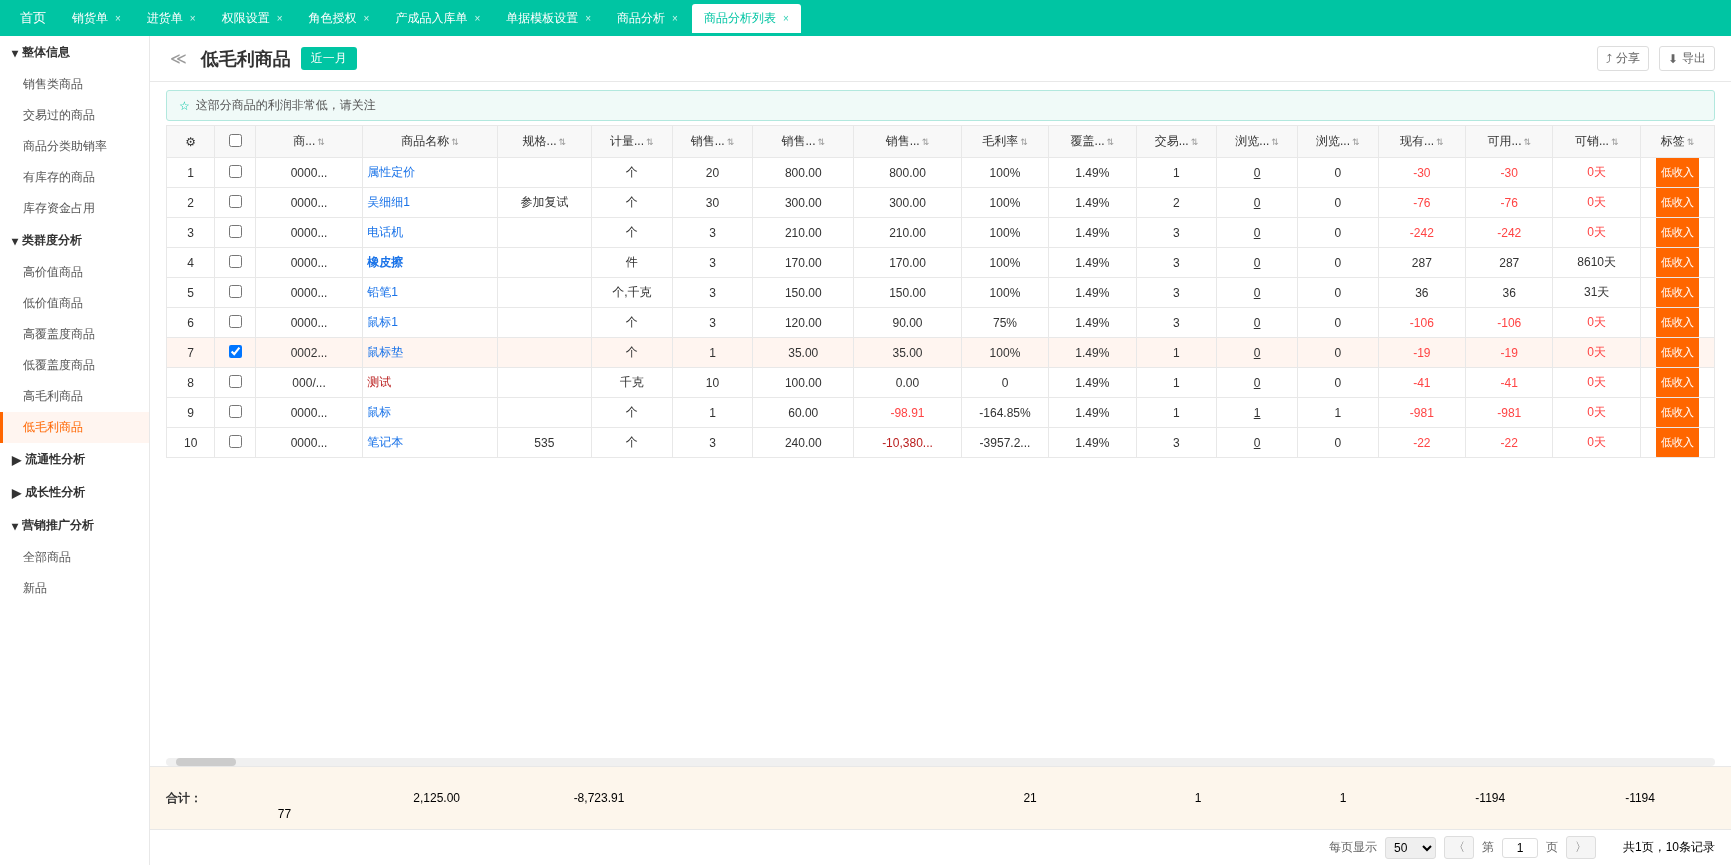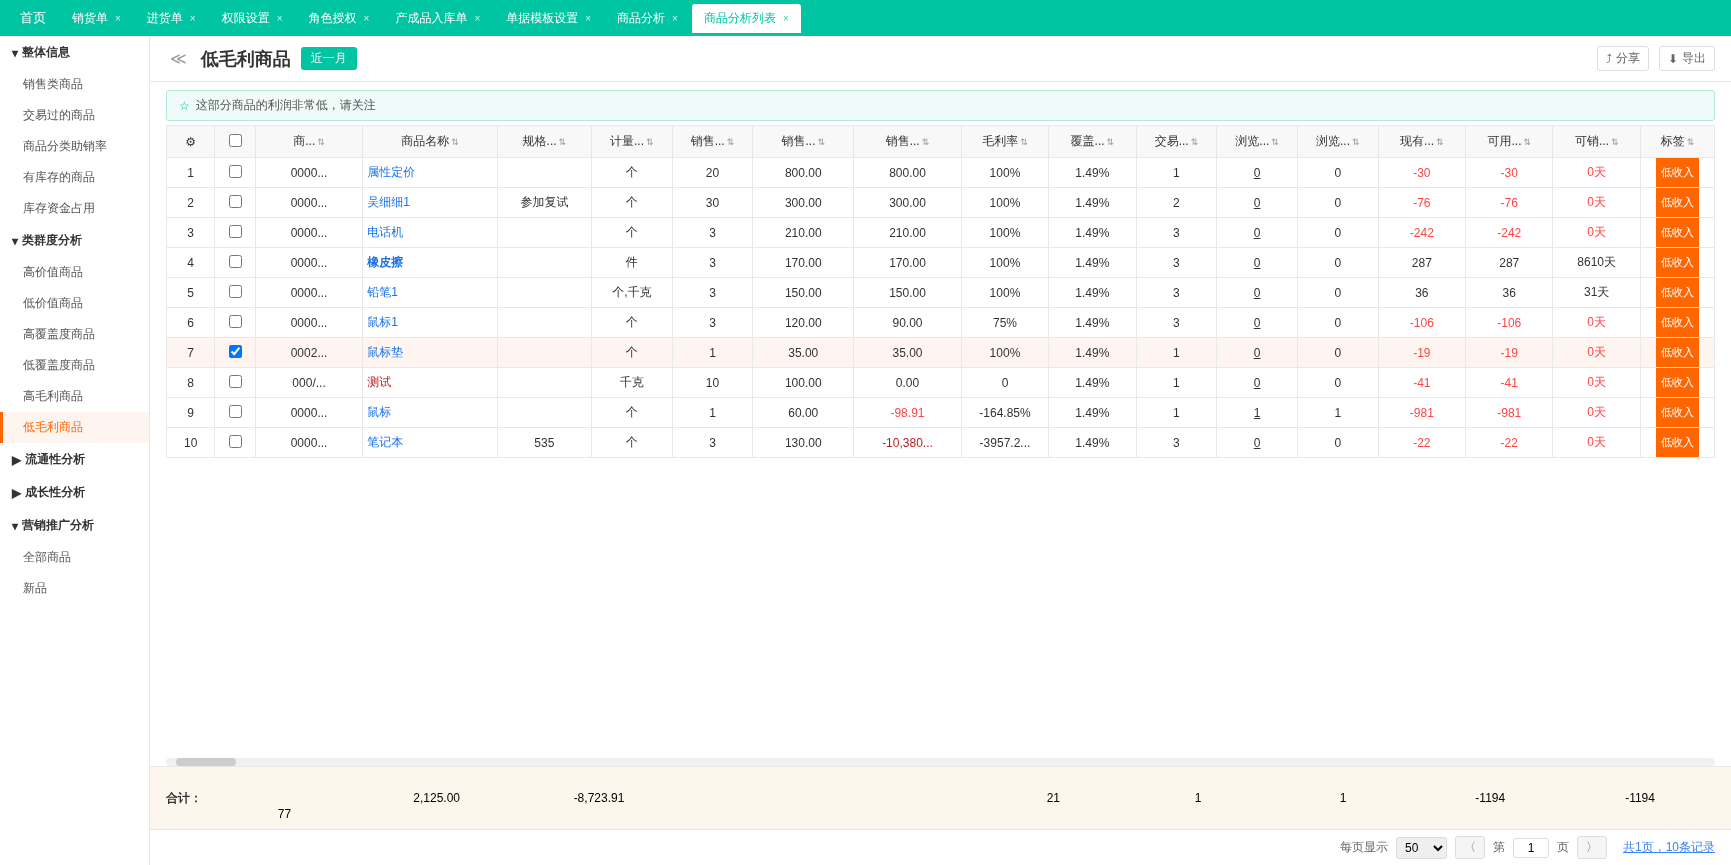--- a/index.html
+++ b/index.html
@@ -239,21 +239,21 @@
       color: #666;
     }
     .page-info { color: #666; }
     .page-input {
       border: 1px solid #ddd;
       width: 36px;
       text-align: center;
       padding: 2px;
       border-radius: 3px;
     }
-    .total-info { color: #3b82f6; margin-left: 8px; text-decoration: underline; }
+    .total-info { color: #000000; margin-left: 19px; }
 
     
     .table-container::-webkit-scrollbar { width: 6px; height: 6px; }
     .table-container::-webkit-scrollbar-thumb { background: #ccc; border-radius: 3px; }
 
     
     .hscroll-bar {
       background: #f0f0f0;
       height: 8px;
       margin: 0 16px;
@@ -681,21 +681,21 @@
     <td><span class="tag-badge" style="background:#ff6600;">低收入</span></td>
   </tr>
             <tr>
     <td>10</td>
     <td><input type="checkbox" style=""></td>
     <td title="0000...">0000...</td>
     <td style="text-align:left;cursor:pointer;color:#1a73e8;">笔记本</td>
     <td>535</td>
     <td>个</td>
     <td>3</td>
-    <td>130.00</td>
+    <td>240.00</td>
     <td style="color:#b91c1c">-10,380...</td>
     <td>-3957.2...</td>
     <td>1.49%</td>
     <td>3</td>
     <td><span class="underline-val">0</span></td>
     <td>0</td>
     <td style="color:#ff4444">-22</td>
     <td style="color:#ff4444">-22</td>
     <td style="color:#ff4444">0天</td>
     <td><span class="tag-badge" style="background:#ff6600;">低收入</span></td>
@@ -709,21 +709,21 @@
     </div>
 
     <div class="table-footer">
       <span class="footer-label">合计：</span>
       <div style="display:flex;flex:1;gap:0;align-items:center;justify-content:space-around;">
         <span style="min-width:60px;text-align:center;margin-top:32px;">77</span>
         <span style="min-width:75px;text-align:center;">2,125.00</span>
         <span style="min-width:80px;text-align:center;">-8,723.91</span>
         <span style="min-width:65px;"></span>
         <span style="min-width:65px;"></span>
-        <span style="min-width:60px;text-align:center;">21</span>
+        <span style="min-width:60px;text-align:left;">21</span>
         <span style="min-width:60px;text-align:center;">1</span>
         <span style="min-width:60px;text-align:center;">1</span>
         <span style="min-width:65px;text-align:center;">-1194</span>
         <span style="min-width:65px;text-align:center;">-1194</span>
       </div>
     </div>
 
     <div class="pagination-bar">
       <span class="page-size-label">每页显示</span>
       <select class="page-size-select">

